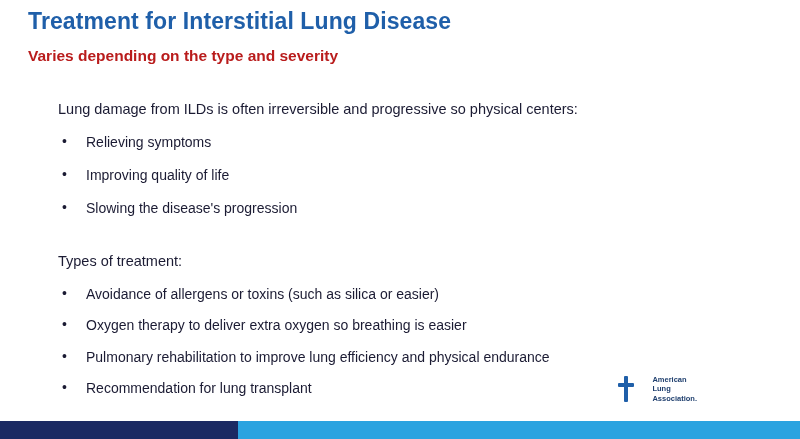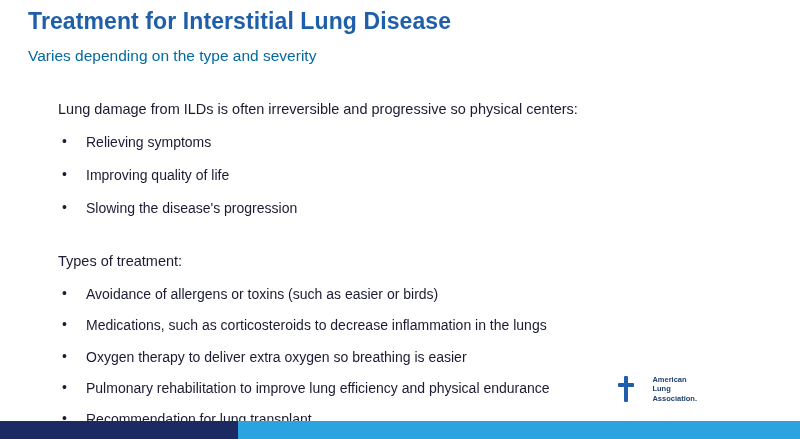--- a/index.html
+++ b/index.html
@@ -27,22 +27,22 @@
     font-size: 23px;
     font-weight: bold;
     color: #1f5fa9;
     letter-spacing: 0.1px;
   }
   .subtitle {
     position: absolute;
     left: 28px;
     top: 47px;
     font-size: 15.5px;
-    font-weight: normal;
-    color: #0369a1;
+    font-weight: bold;
+    color: #b91c1c;
     text-align: center;
   }
   .body-block {
     position: absolute;
     left: 58px;
     top: 100px;
     width: 690px;
     color: #1a1a2e;
   }
   .lead {
@@ -155,22 +155,21 @@
       <li>Relieving symptoms</li>
       <li>Improving quality of life</li>
       <li>Slowing the disease's progression</li>
     </ul>
 
     <div class="section-gap"></div>
 
     <p class="lead2">Types of treatment:</p>
 
     <ul class="bullets bullets2">
-      <li>Avoidance of allergens or toxins (such as easier or birds)</li>
-      <li>Medications, such as corticosteroids to decrease inflammation in the lungs</li>
+      <li>Avoidance of allergens or toxins (such as silica or easier)</li>
       <li>Oxygen therapy to deliver extra oxygen so breathing is easier</li>
       <li>Pulmonary rehabilitation to improve lung efficiency and physical endurance</li>
       <li>Recommendation for lung transplant</li>
     </ul>
   </div>
 
   <div class="logo">
     <div class="logo-mark">
       <div class="stem"></div>
       <div class="arm"></div>

